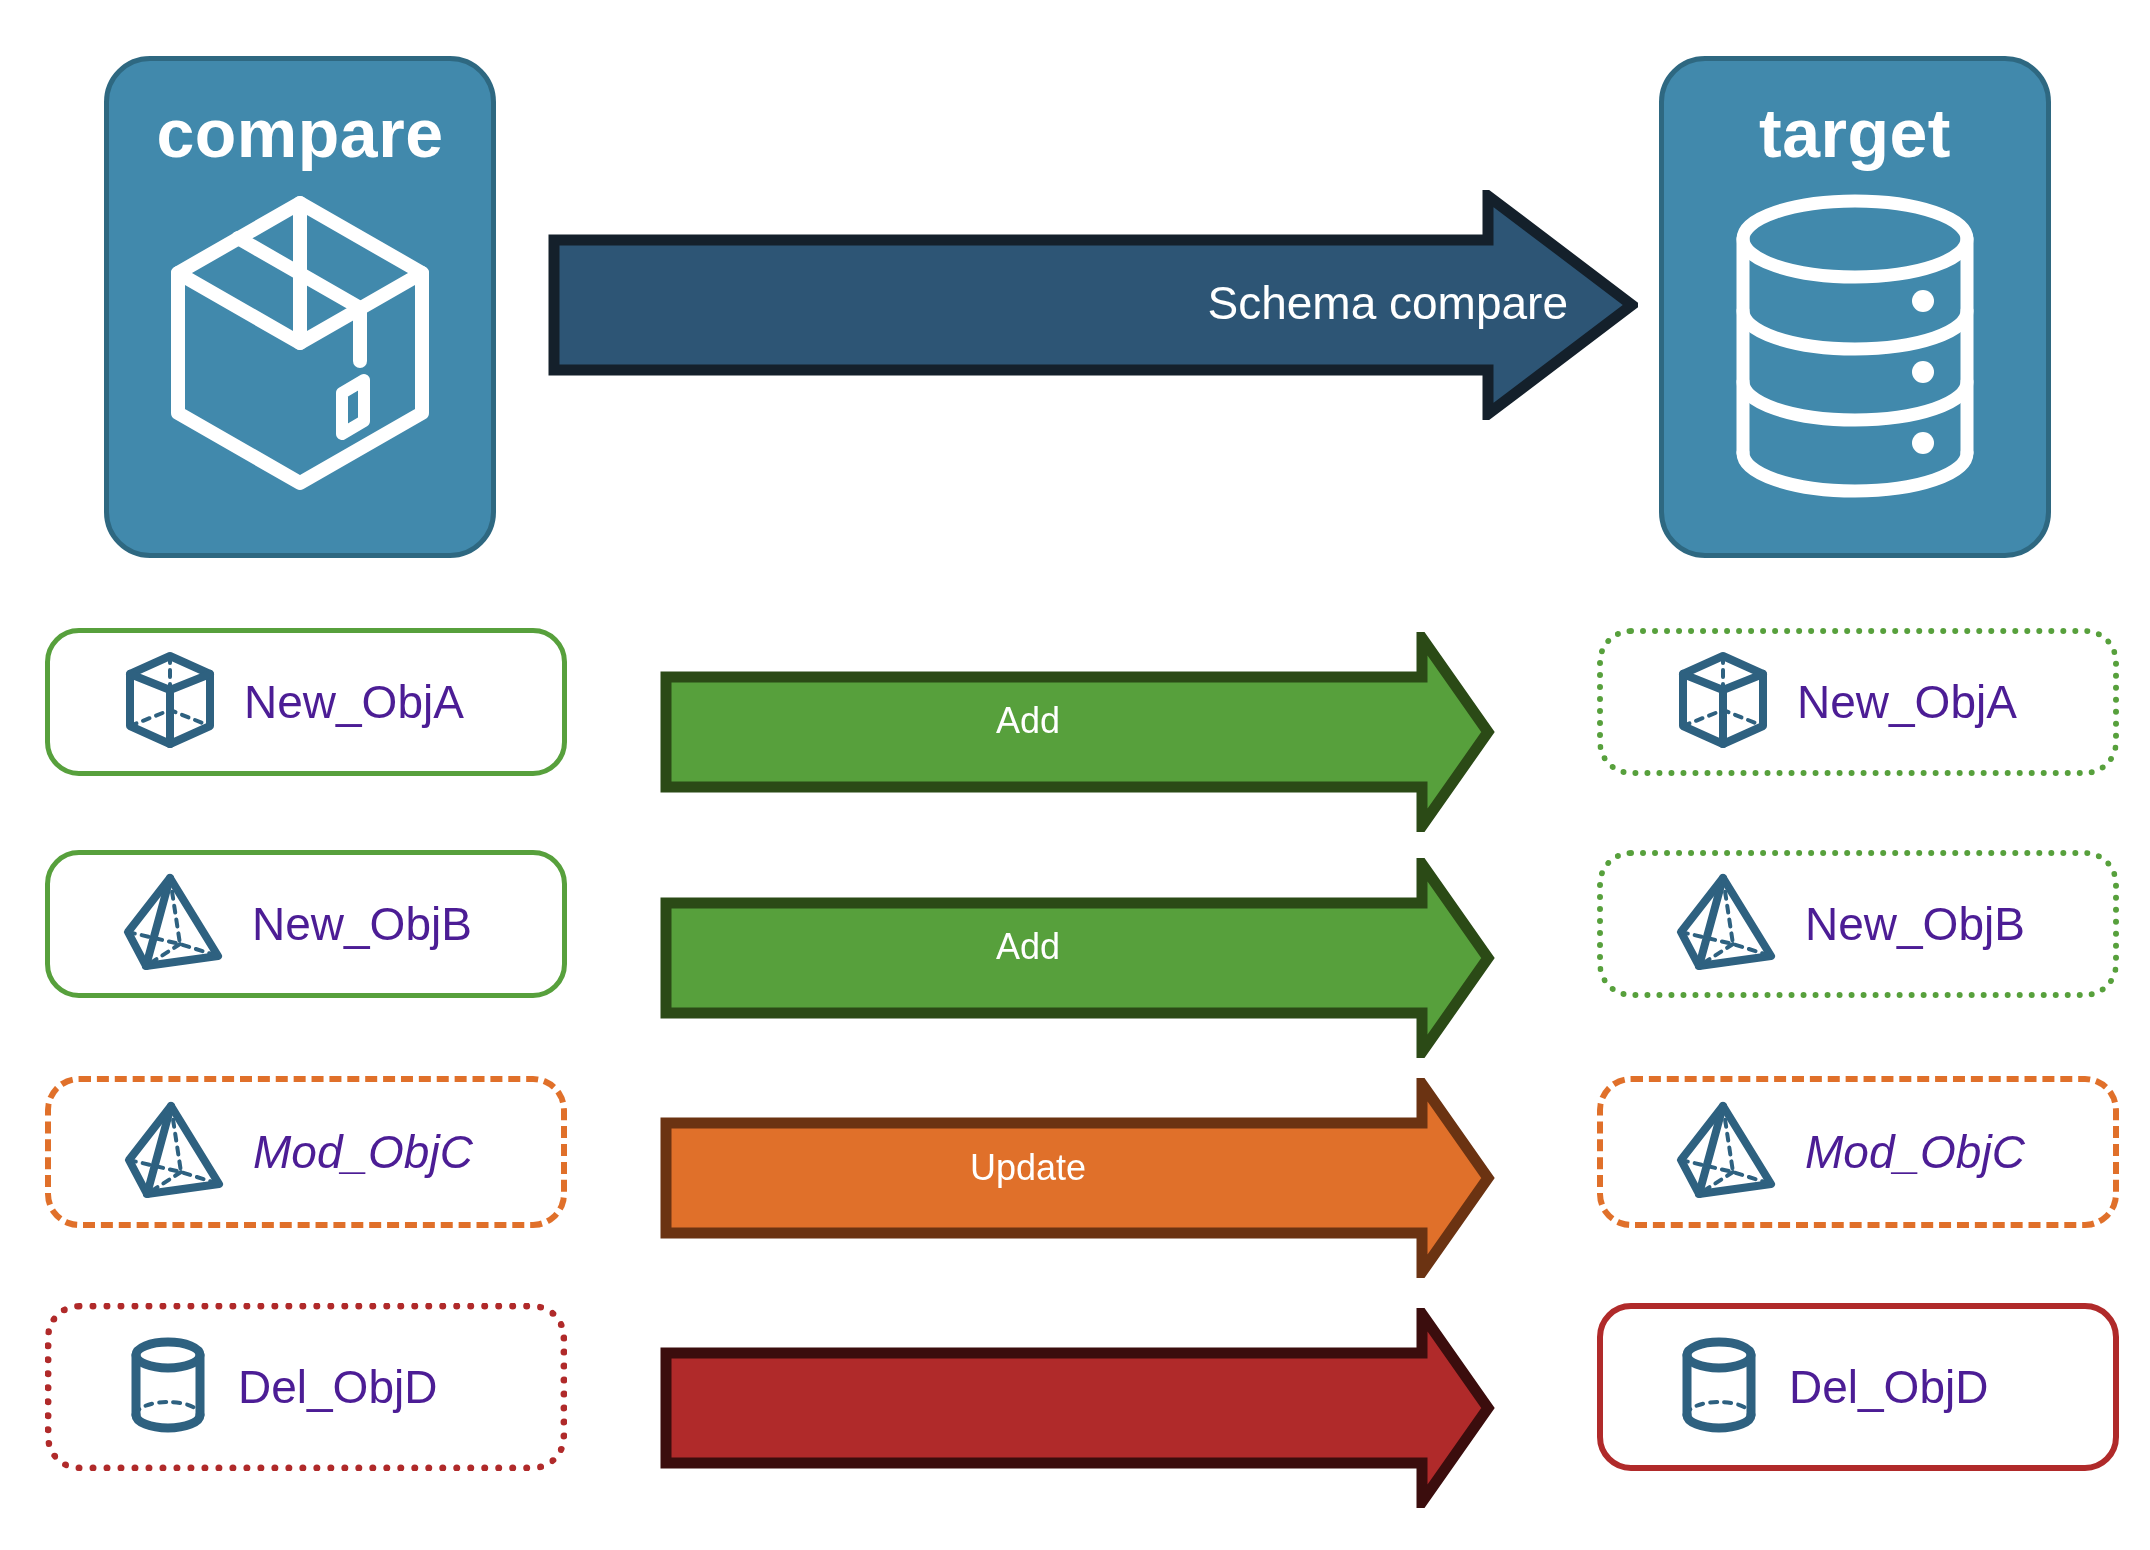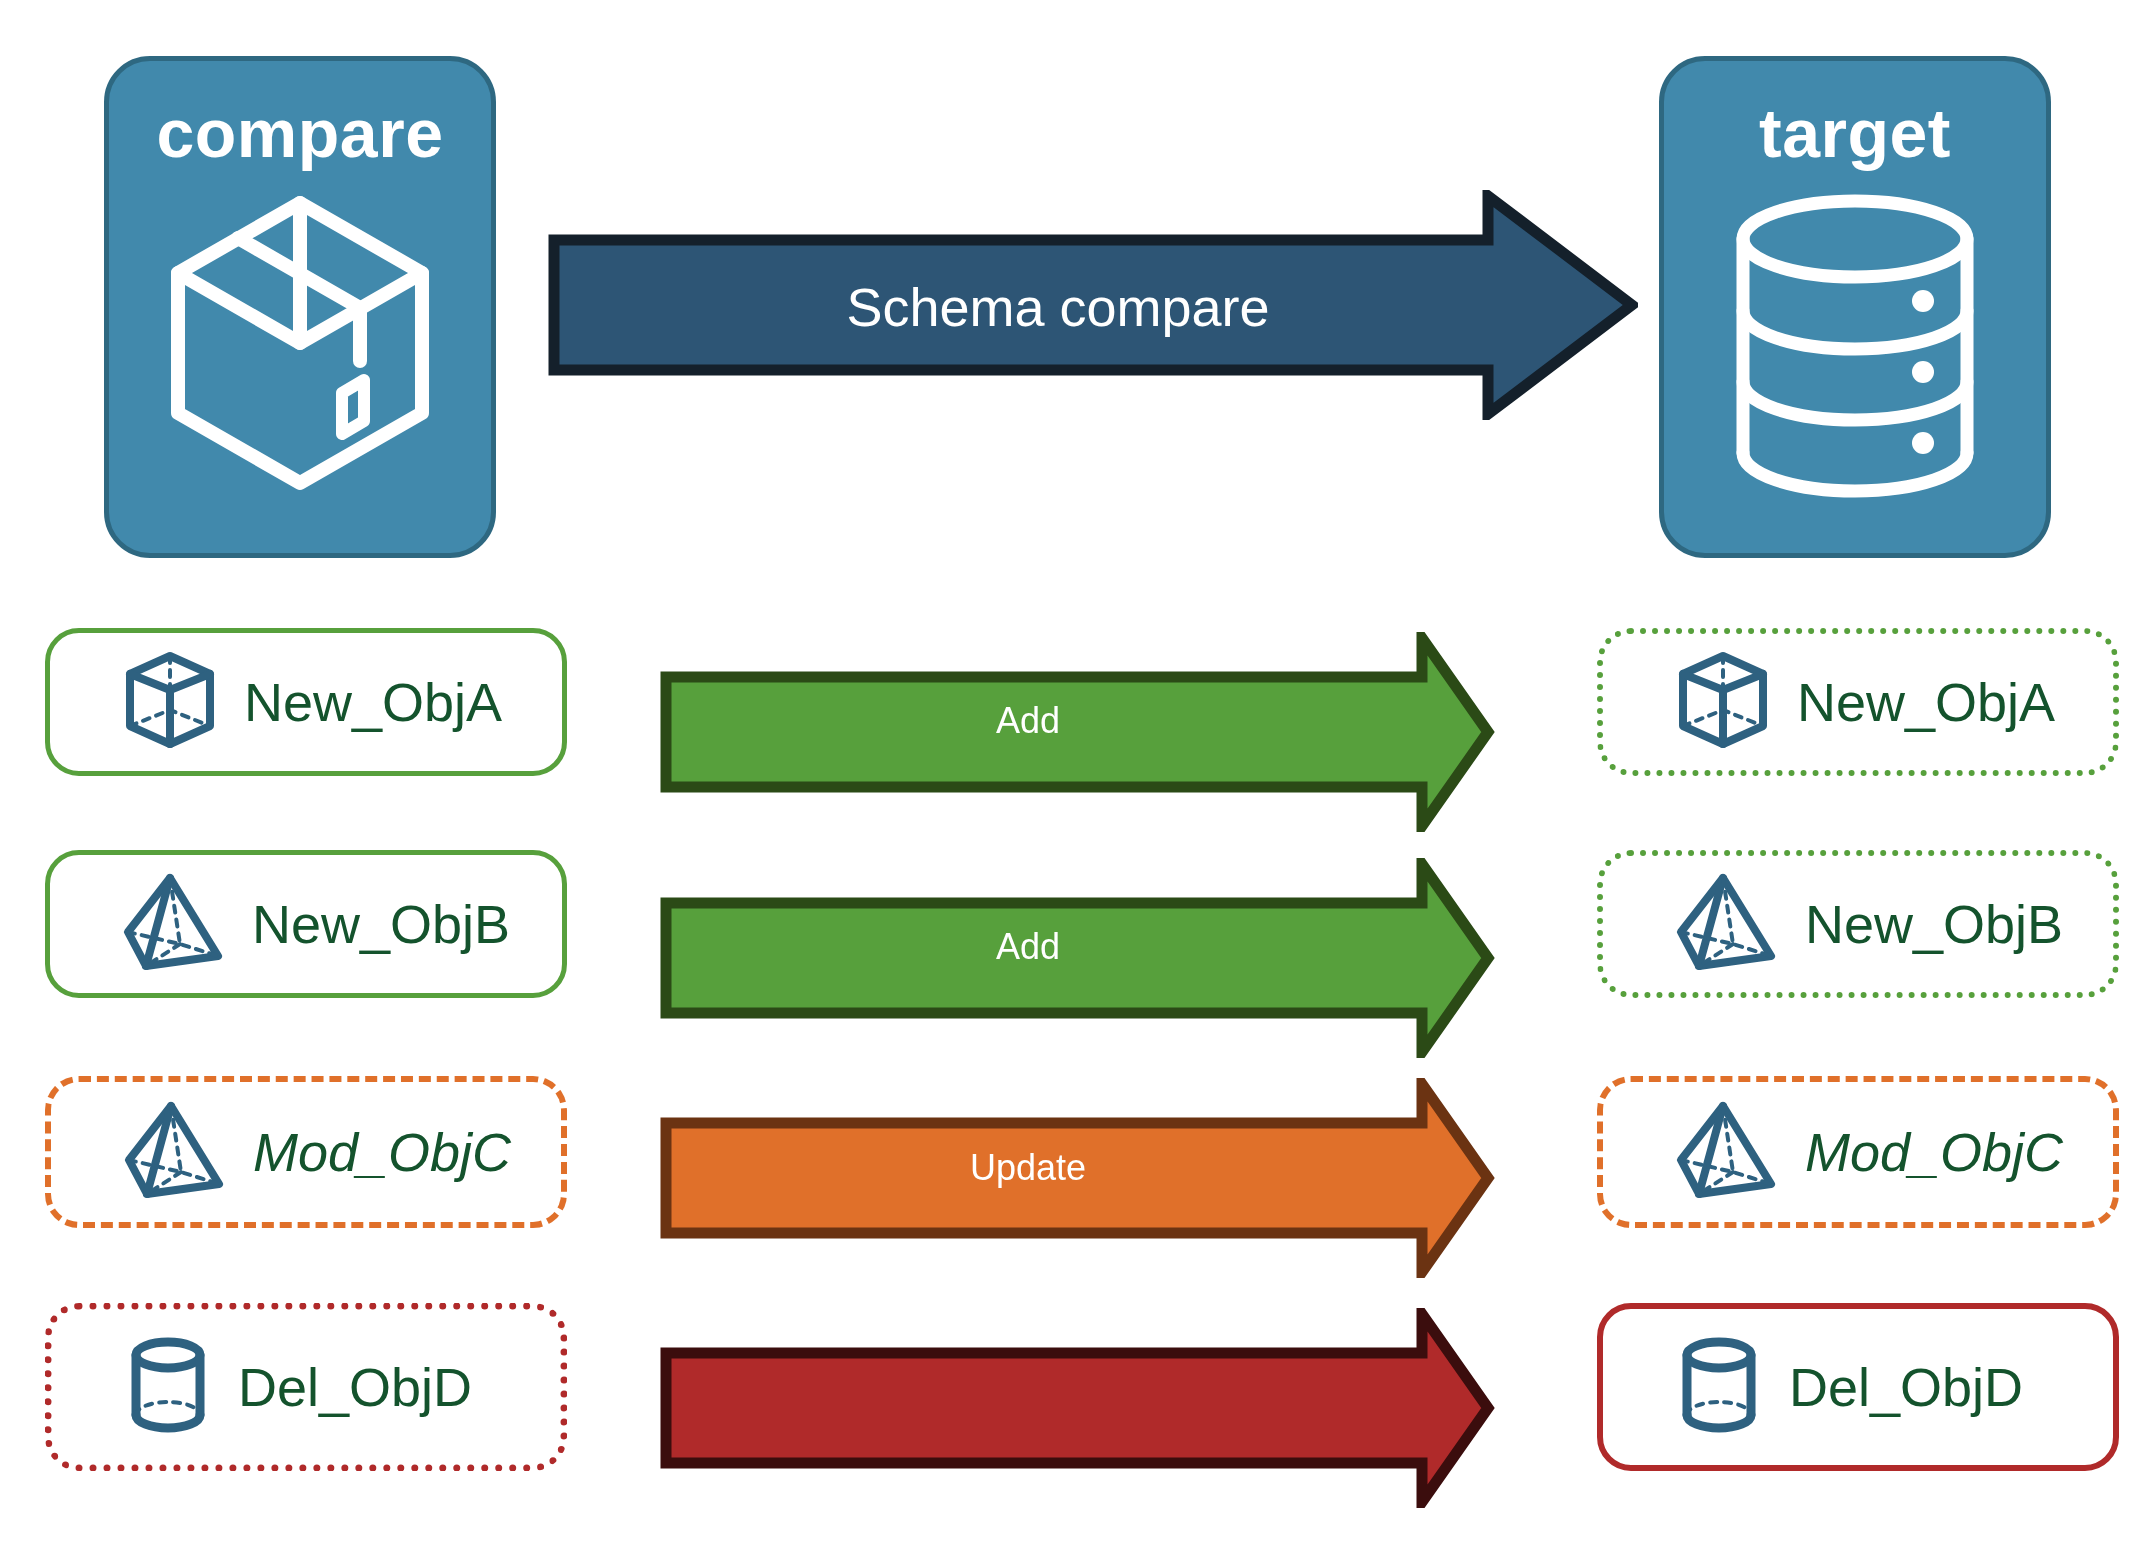--- a/index.html
+++ b/index.html
@@ -52,43 +52,43 @@
     left: 548px;
     top: 190px;
     width: 1090px;
     height: 230px;
   }
   .compare-label {
     position: absolute;
     left: 548px;
     top: 276px;
     width: 1020px;
-    text-align: center;
+    text-align: right;
     color: #ffffff;
-    font-size: 54px;
+    font-size: 46px;
     pointer-events: none;
   }
 
   
   .obj-card {
     position: absolute;
     box-sizing: border-box;
     background: #ffffff;
     border-radius: 34px;
     display: flex;
     align-items: center;
     padding-left: 72px;
   }
   .obj-card.left  { left: 45px;   width: 522px; }
   .obj-card.right { left: 1597px; width: 522px; }
 
   .obj-icon { flex: 0 0 auto; margin-right: 26px; }
   .obj-label {
-    font-size: 54px;
-    color: #14532d;
+    font-size: 46px;
+    color: #4c1d95;
     white-space: nowrap;
     line-height: 1;
     text-align: center;
   }
 
   
   .bd-solid-green  { border: 5px solid #57A03C; }
   .bd-dot-green    { border: 6px dotted #57A03C; }
   .bd-dash-orange  { border: 6px dashed #E0702A; font-style: italic; }
   .bd-dot-red      { border: 7px dotted #B02A2A; }

